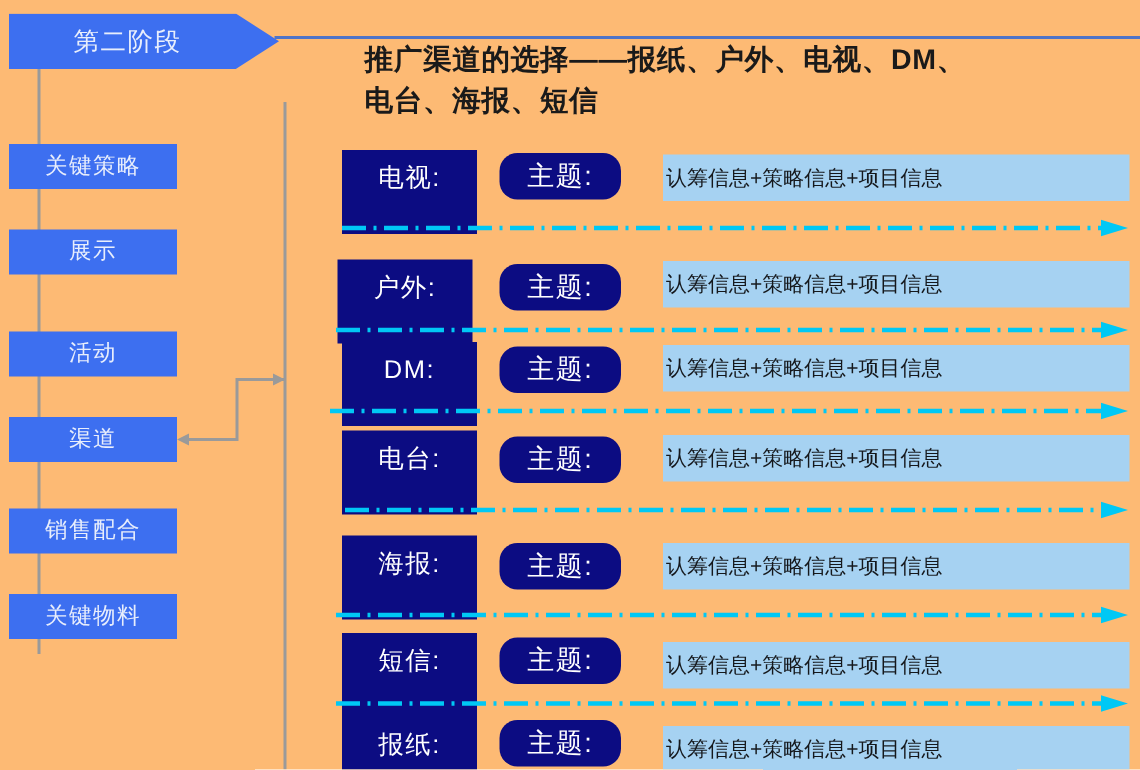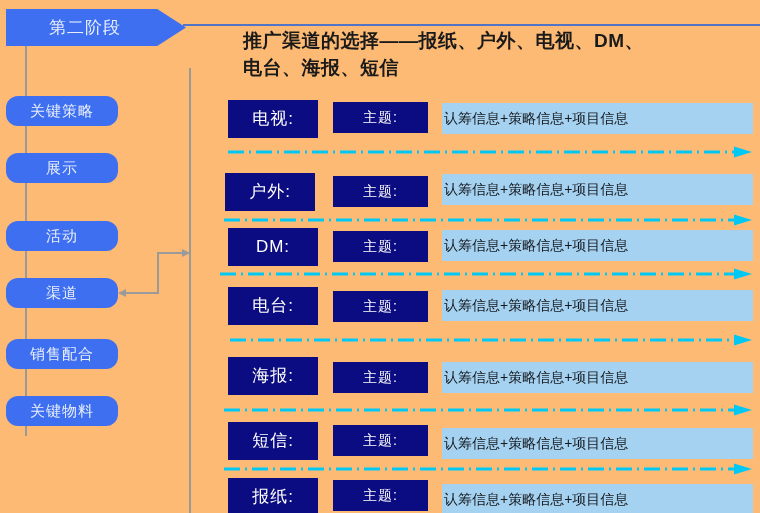--- a/index.html
+++ b/index.html
@@ -58,21 +58,20 @@
     position: absolute;
     left: 6px;
     width: 112px;
     height: 30px;
     background: #3d6ff0;
     color: #e8eefc;
     font-size: 15px;
     line-height: 30px;
     text-align: center;
     letter-spacing: 1px;
-    border-radius: 12px;
   }
 
   
   .body-divider {
     position: absolute;
     left: 189px;
     top: 68px;
     width: 2px;
     height: 445px;
     background: #9a9a9a;
@@ -104,29 +103,30 @@
   .chan-box {
     position: absolute;
     background: #0c0c82;
     color: #ffffff;
     text-align: center;
     letter-spacing: 1px;
     box-sizing: border-box;
   }
   .chan-name {
     width: 90px;
-    height: 38px;
+    height: 56px;
     line-height: 38px;
     font-size: 17px;
   }
   .chan-topic {
-    width: 95px;
+    width: 81px;
     height: 31px;
     line-height: 31px;
-    font-size: 14px;
+    font-size: 18px;
+    border-radius: 12px;
   }
   .chan-content {
     position: absolute;
     background: #a6d2f2;
     color: #15181c;
     font-size: 14px;
     height: 31px;
     line-height: 31px;
     padding-left: 2px;
     box-sizing: border-box;

